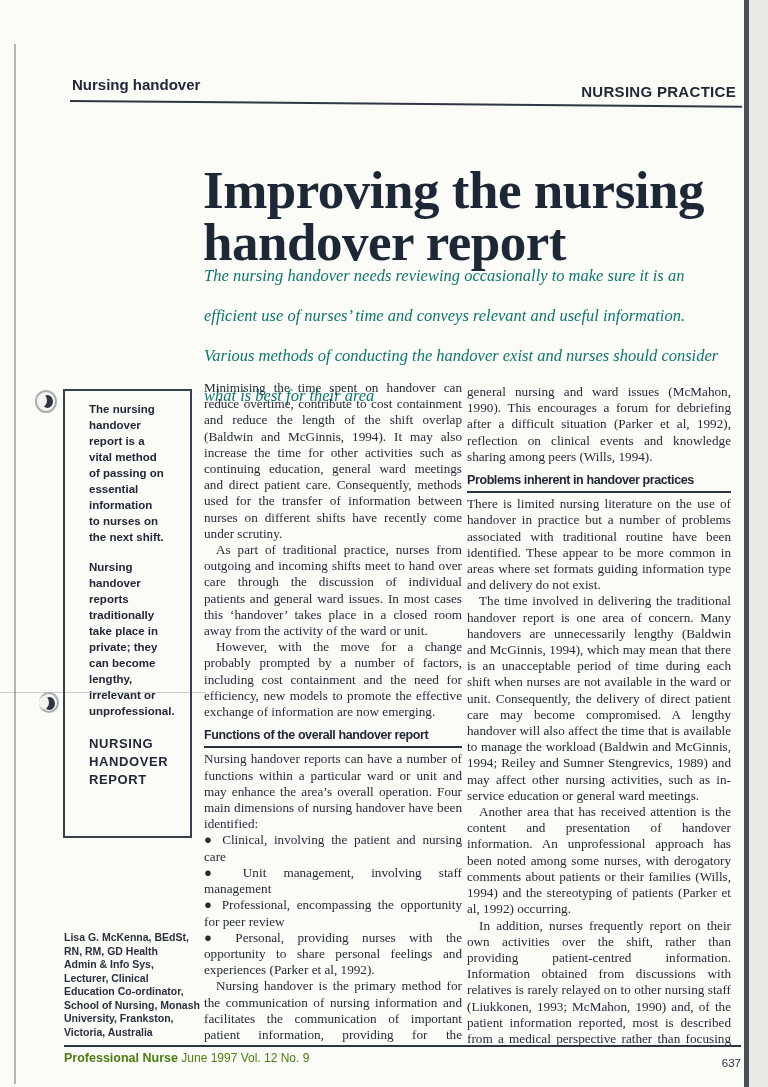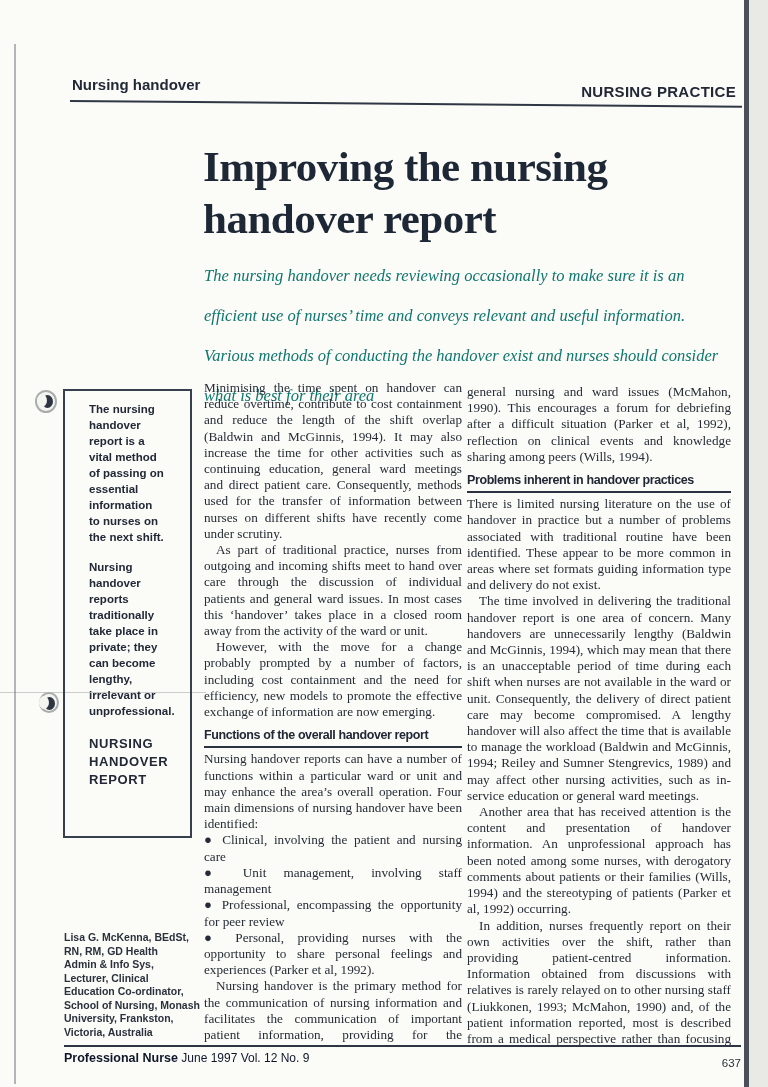--- a/index.html
+++ b/index.html
@@ -17,23 +17,23 @@
   #punch-hole-1{left:35px;top:390px;width:22px;height:23px;}
   #punch-hole-2{left:39px;top:692px;width:20px;height:21px;}
   .hole-dark{position:absolute;top:3px;right:2px;width:11px;height:13px;background:#2e3440;border-radius:50%;}
   .hole-bite{position:absolute;top:2px;right:8px;width:10px;height:13px;background:#f4f4f1;border-radius:50%;}
   
   #kicker{position:absolute;left:72px;top:76px;font-size:15px;font-weight:bold;color:#222836;}
   #section-label{position:absolute;right:32px;top:83px;font-size:15px;font-weight:bold;letter-spacing:.3px;color:#222836;}
   #header-rule{position:absolute;left:70px;top:100px;width:672px;height:1.5px;background:#303744;transform:rotate(.5deg);transform-origin:left center;}
   
   #article-title{
-    position:absolute;left:203px;top:112px;
+    position:absolute;left:203px;top:128px;
     font-family:"Liberation Serif",serif;font-weight:bold;
-    font-size:43px;line-height:52px;letter-spacing:-.5px;
+    font-size:53px;line-height:52px;letter-spacing:-.5px;
     color:#1d2735;white-space:pre-line;
   }
   #standfirst{
     position:absolute;left:204px;top:256px;width:522px;
     font-family:"Liberation Serif",serif;font-style:italic;
     font-size:16.5px;line-height:40px;color:#0f766e;
   }
   
   #summary-box{
     position:absolute;left:63px;top:389px;width:129px;height:449px;
@@ -58,21 +58,21 @@
   .body-col p{margin:0;}
   p.ind{text-indent:12px;}
   .col-heading{
     font-family:"Liberation Sans",sans-serif;font-weight:bold;
     font-size:12.5px;letter-spacing:-.4px;white-space:nowrap;
     border-bottom:2px solid #2b3240;padding-bottom:3px;margin:7px 0 3px;
     color:#222836;
   }
   
   #footer-rule{position:absolute;left:64px;top:1045px;width:677px;height:1.5px;background:#2e3542;}
-  #footer-left{position:absolute;left:64px;top:1051px;font-size:12px;color:#0f172a;}
+  #footer-left{position:absolute;left:64px;top:1051px;font-size:12px;color:#4d7c0f;}
   #journal-name{font-weight:bold;font-size:12.5px;}
   #page-number{position:absolute;right:27px;top:1057px;font-size:11.5px;color:#2b313c;}
 </style>
 </head>
 <body>
 
 <div id="left-edge-line"></div>
 <div id="scan-edge-dark"></div>
 <div id="scan-edge-light"></div>
 <div id="faint-line"></div>

